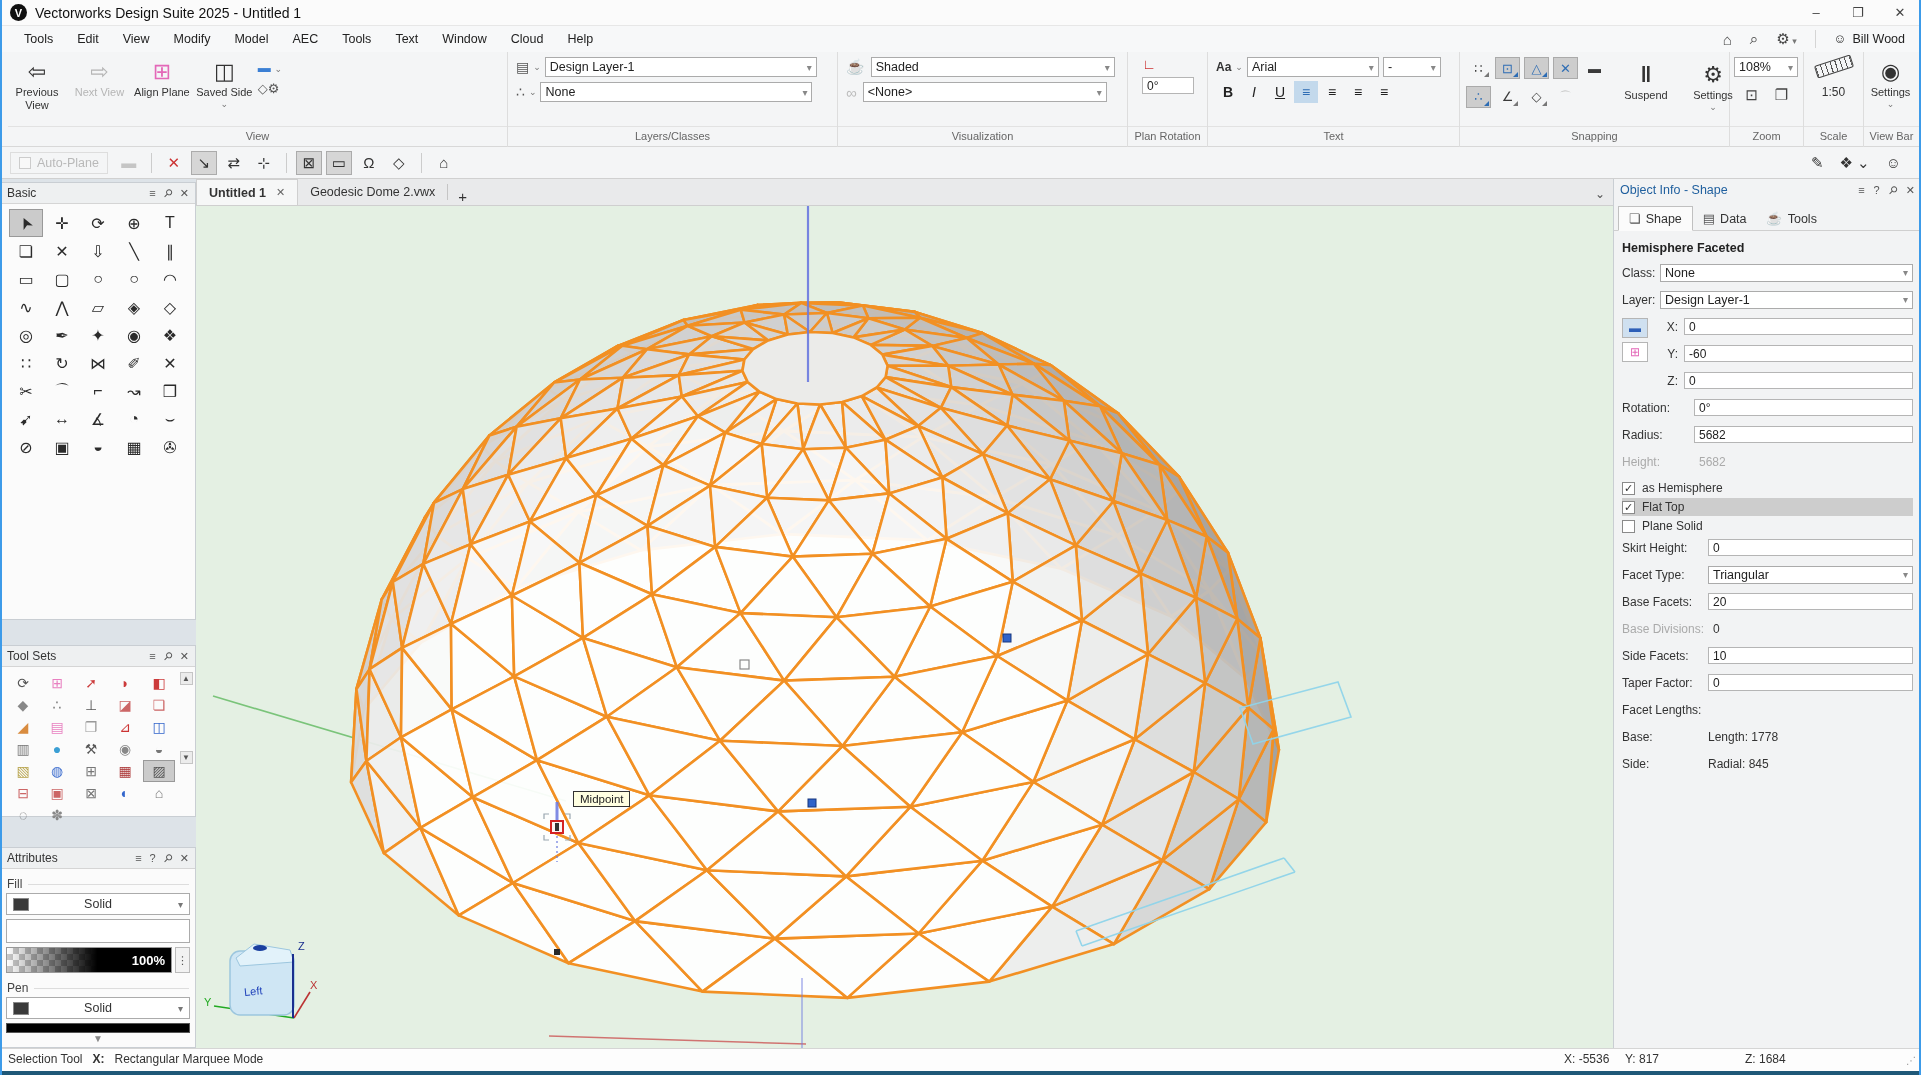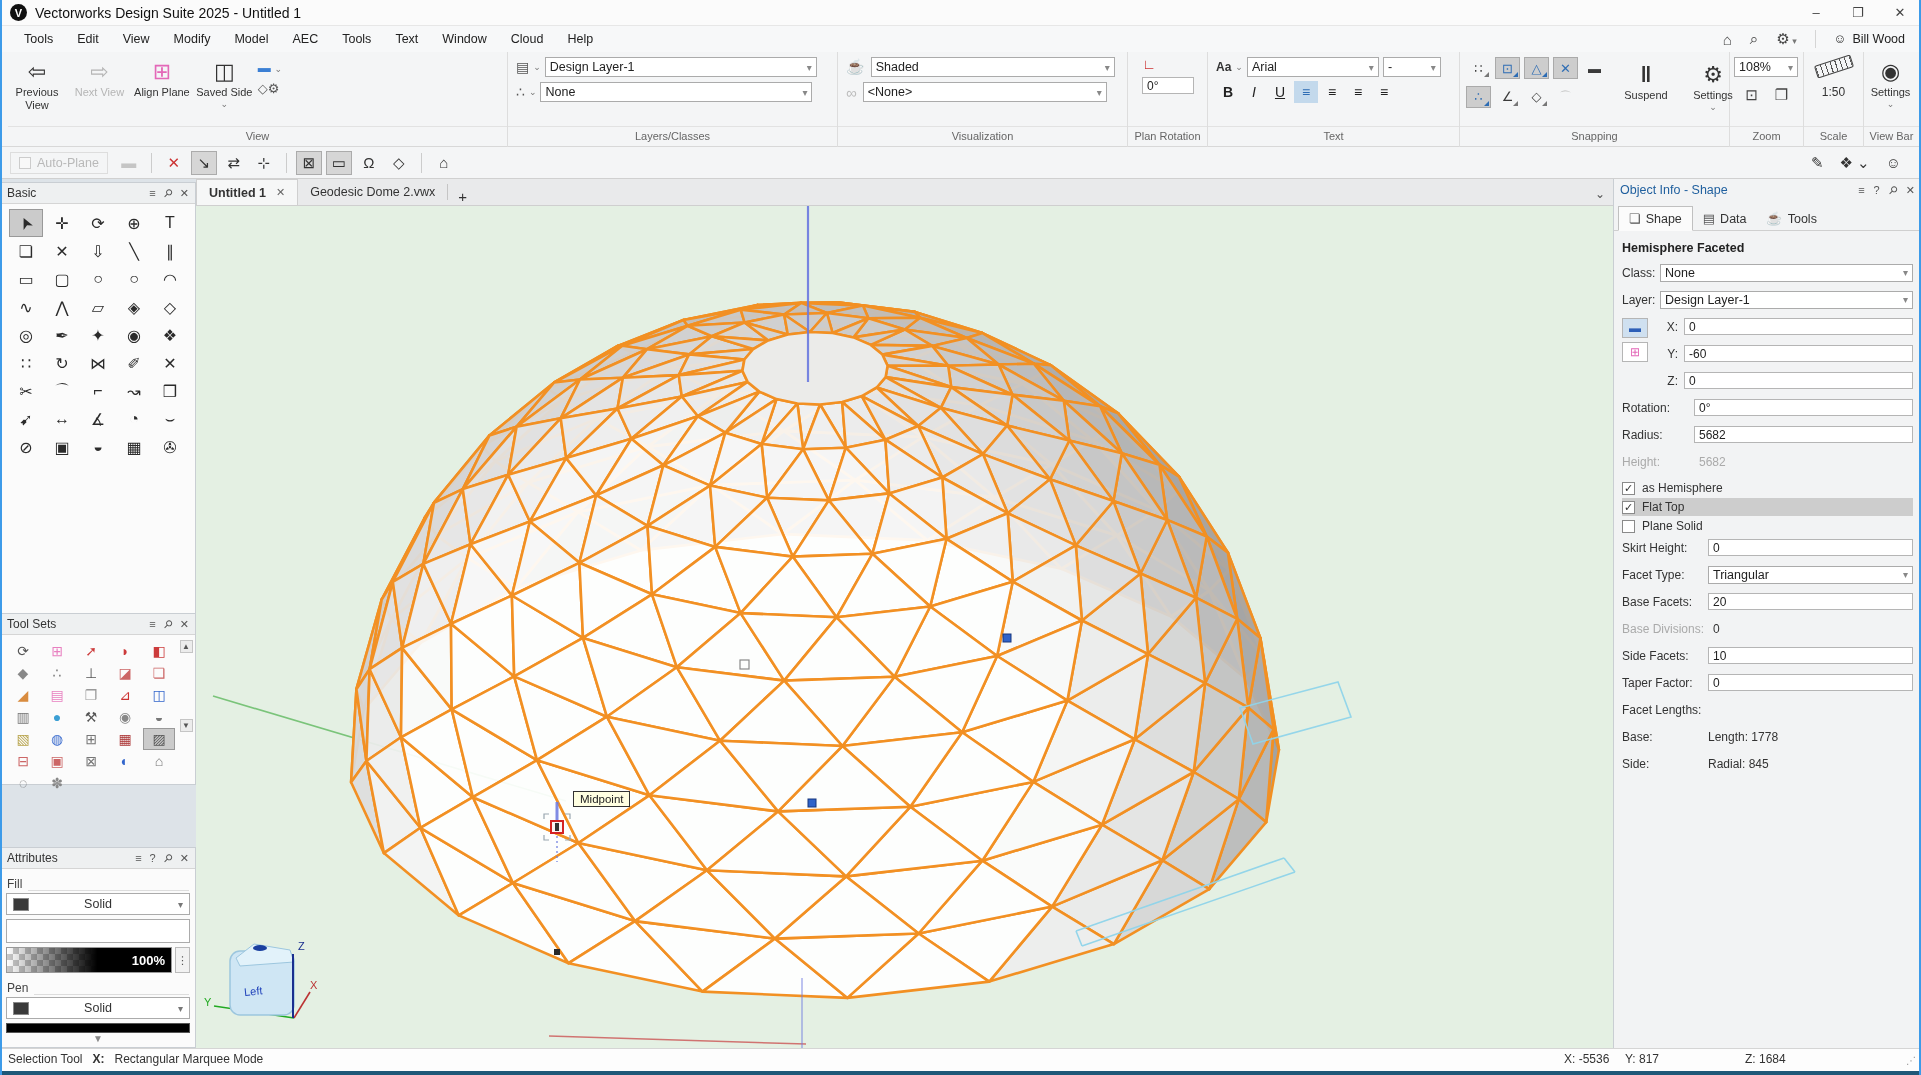--- a/index.html
+++ b/index.html
@@ -57,21 +57,21 @@
   .tool-grid { display:grid; grid-template-columns:repeat(5,36px); justify-content:start; padding:5px 0 0 8px; }
   .tool-cell { width:34px; height:28px; display:flex; align-items:center; justify-content:center; }
   .tool-cell span { font-size:16px; color:#2b2b2b; display:inline-block; }
   .tool-cell.sel { background:#cbcbcb; border:1px solid #999; }
   .ts-grid { display:grid; grid-template-columns:repeat(5,34px); justify-content:start; padding:5px 0 0 6px; }
   .ts-cell { width:32px; height:22px; display:flex; align-items:center; justify-content:center; font-size:14px; }
   .ts-cell.sel { background:#cbcbcb; border:1px solid #999; }
   #ts-scroll { position:absolute; right:2px; top:26px; width:14px; display:flex; flex-direction:column; align-items:center; gap:66px; }
   .sc-btn { width:13px; height:13px; font-size:8px; color:#555; background:#ececec; border:1px solid #c5c5c5; display:flex; align-items:center; justify-content:center; }
   
-  .attr-label { font-size:12px; color:#444; margin:8px 6px 2px; display:flex; align-items:flex-end; gap:6px; }
+  .attr-label { font-size:12px; color:#444; margin:8px 6px 2px; display:flex; align-items:center; gap:6px; }
   .attr-label::after { content:""; flex:1; border-top:1px solid #ddd; }
   .attr-dd { margin:2px 5px; height:22px; background:#fff; border:1px solid #ababab; display:flex; align-items:center; font-size:12.5px; position:relative; padding-left:6px; }
   .attr-dd .swatch { width:16px; height:13px; background:#3a3a3a; border:1px solid #888; }
   .attr-dd .sw-lab { position:absolute; left:0; right:0; text-align:center; }
   .attr-dd::after { content:"▾"; position:absolute; right:6px; color:#777; font-size:10px; }
   #fill-colorbar { margin:4px 5px; height:24px; background:#fff; border:1px solid #ababab; }
   #opacity-row { margin:4px 5px; display:flex; gap:3px; }
   #opacity-bar { flex:1; height:26px; border:1px solid #999; background-image:linear-gradient(90deg,rgba(0,0,0,0) 0%,#000 55%),repeating-conic-gradient(#c9c9c9 0 25%,#fff 0 50%); background-size:100% 100%, 12px 12px; display:flex; align-items:center; justify-content:flex-end; color:#fff; font-size:13px; font-weight:bold; padding-right:6px; }
   #opacity-dots { width:15px; height:26px; border:1px solid #bbb; background:#f2f2f2; display:flex; align-items:center; justify-content:center; color:#555; font-size:11px; }
   #pen-colorbar { margin:4px 5px 0; height:10px; background:#000; border:1px solid #555; }
@@ -486,21 +486,21 @@
           </div>
           <div class="tool-cell">
             <span>▦</span>
           </div>
           <div class="tool-cell">
             <span>✇</span>
           </div>
         </div>
     </div>
 
-    <div class="palette" style="top:434px;height:172px">
+    <div class="palette" style="top:466px;height:172px">
       <div class="pal-head">
         <span>Tool Sets</span>
         <span class="ph-icons">
           <span>≡</span>
           <span class="pin-ic">⚲</span>
           <span>✕</span>
         </span>
       </div>
       <div class="ts-grid" id="toolsets-grid">
           <div class="ts-cell" style="color: rgb(85, 85, 85);">⟳</div>

